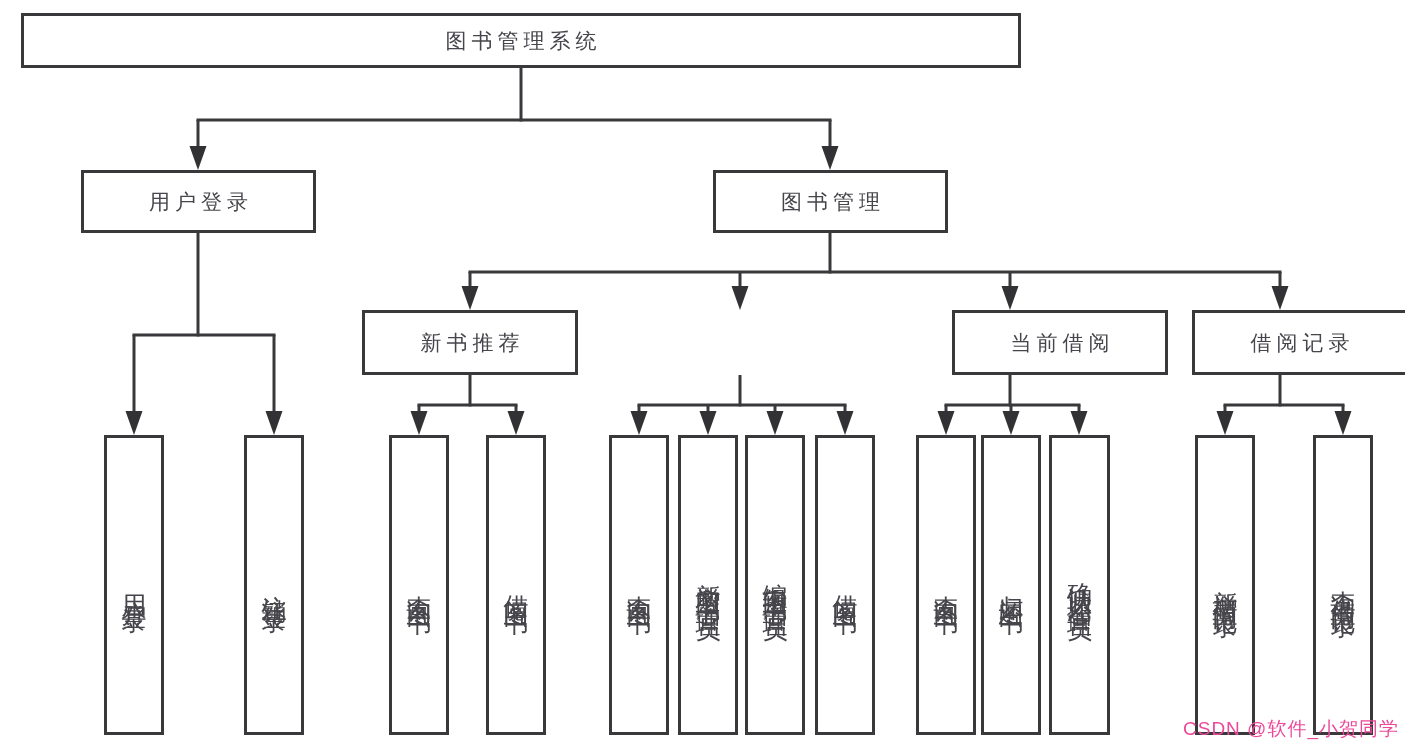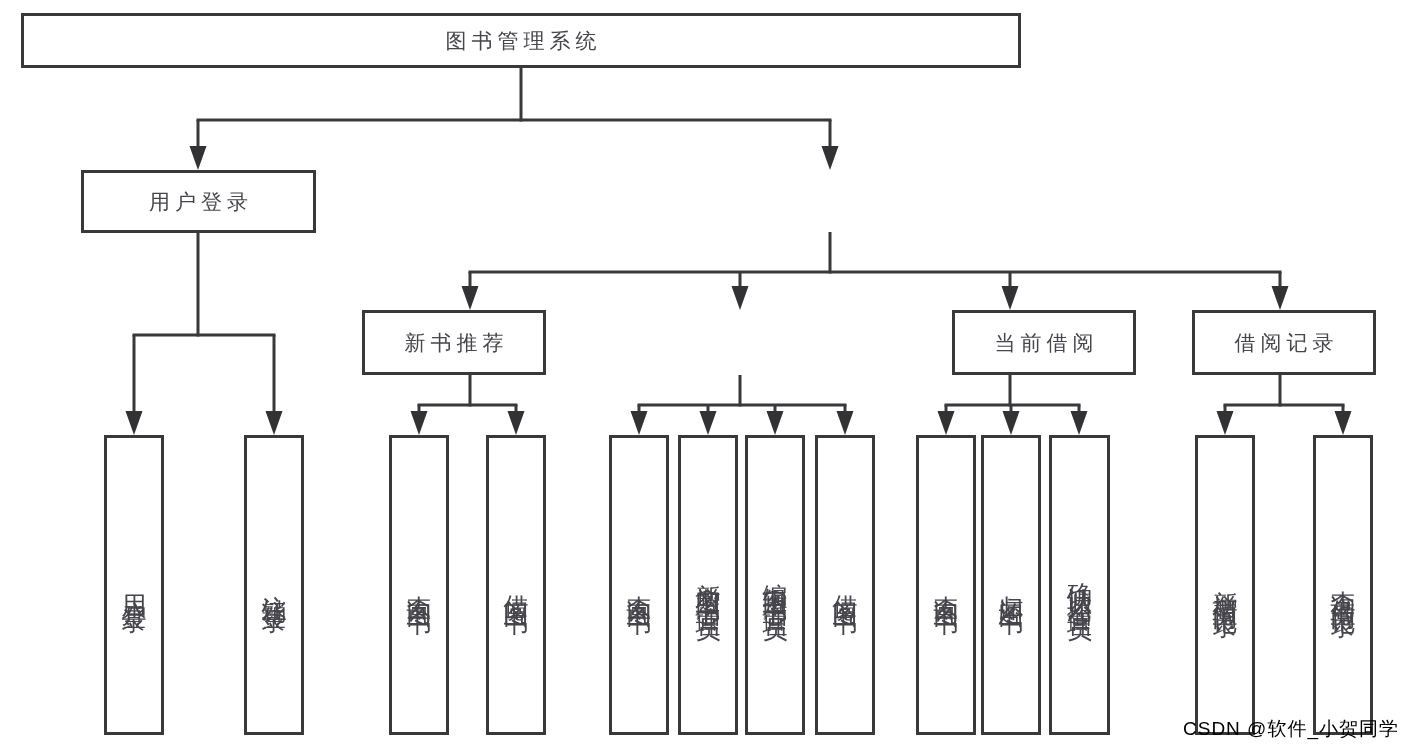--- a/index.html
+++ b/index.html
@@ -26,21 +26,21 @@
     justify-content: center;
   }
   .h-node {
     font-size: 21px;
     letter-spacing: 5px;
     text-indent: 5px; 
     white-space: nowrap;
   }
   .root-node  { left: 21px;  top: 13px;  width: 1000px; height: 55px; }
   .lvl2-node  { top: 170px; width: 235px; height: 63px; }
-  .lvl3-node  { top: 310px; width: 184px; height: 65px; }
+  .lvl3-node  { top: 310px; width: 216px; height: 65px; }
 
   .leaf {
     top: 435px;
     width: 60px;
     height: 300px;
   }
   .leaf .vtext {
     writing-mode: vertical-rl;
     text-orientation: mixed;
     font-size: 25px;
@@ -48,21 +48,21 @@
     line-height: 1;
     white-space: nowrap;
   }
 
   #watermark {
     position: absolute;
     left: 1183px;
     top: 716px;
     font-size: 19px;
     letter-spacing: 1px;
-    color: #000000;
+    color: #ec4899;
     white-space: nowrap;
   }
 </style>
 </head>
 <body>
 
 <div id="stage">
 
   <svg id="wires" viewBox="0 0 1405 747" xmlns="http://www.w3.org/2000/svg" aria-hidden="true">
 
@@ -140,20 +140,23 @@
     </g>
   </svg>
 
   <div class="node root-node h-node">
     <span>图书管理系统</span>
   </div>
 
   <div class="node lvl2-node h-node" style="left:81px">
     <span>用户登录</span>
   </div>
+  <div class="node lvl2-node h-node" style="left:713px">
+    <span>图书管理</span>
+  </div>
 
   <div class="node lvl3-node h-node" style="left:362px">
     <span>新书推荐</span>
   </div>
   <div class="node lvl3-node h-node" style="left:952px">
     <span>当前借阅</span>
   </div>
   <div class="node lvl3-node h-node" style="left:1192px">
     <span>借阅记录</span>
   </div>

